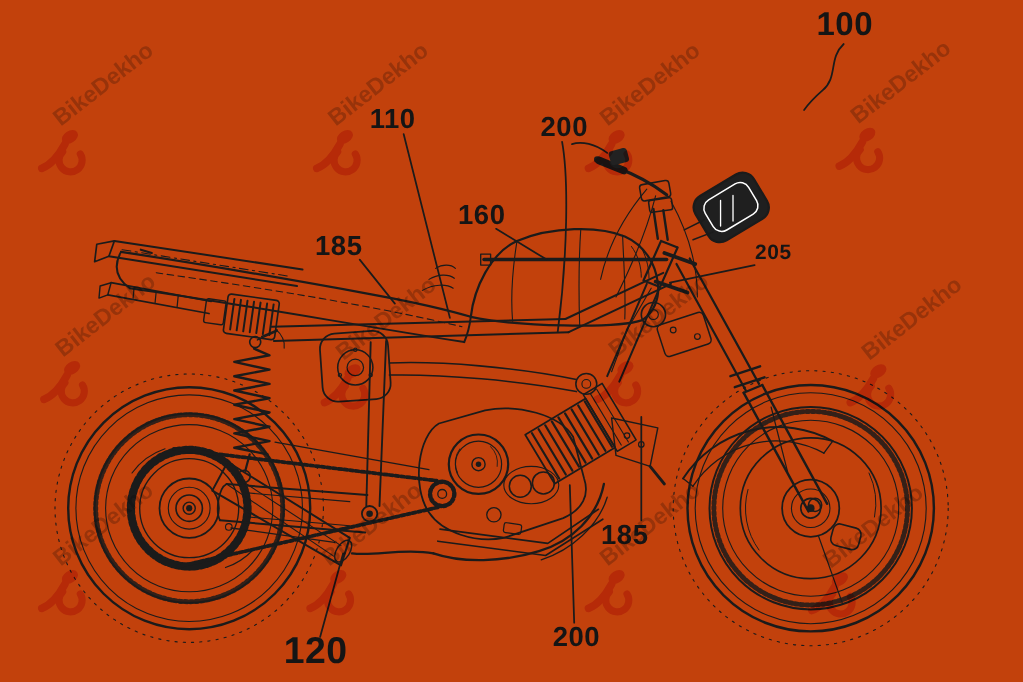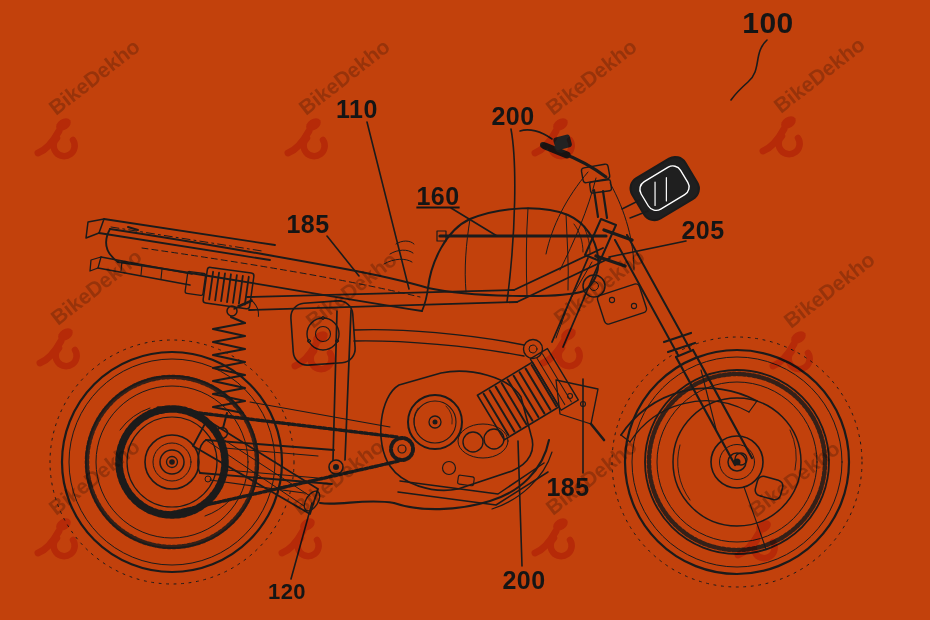--- a/index.html
+++ b/index.html
@@ -246,26 +246,26 @@
       <path d="M 686,241 L 609,257" class="leader"></path>
       <path d="M 583,473 L 583,379" class="leader"></path>
       <path d="M 522,566 L 518,441" class="leader"></path>
       <path d="M 291,579 L 312,503" class="leader"></path>
     </svg>
 
   <div class="layer" id="label-layer">
       <div class="ref-label" style="left: 768px; top: 23px; font-size: 30px;">100</div>
       <div class="ref-label" style="left: 357px; top: 109px; font-size: 25px;">110</div>
       <div class="ref-label" style="left: 513px; top: 116px; font-size: 25px;">200</div>
-      <div class="ref-label" style="left: 438px; top: 196px; font-size: 25px; text-decoration: underline;">160</div>
+      <div class="ref-label" style="left: 438px; top: 196px; font-size: 25px;">160</div>
       <div class="ref-label" style="left: 308px; top: 224px; font-size: 25px;">185</div>
-      <div class="ref-label" style="left: 703px; top: 230px; font-size: 25px;">205</div>
+      <div class="ref-label" style="left: 703px; top: 230px; font-size: 19px;">205</div>
       <div class="ref-label" style="left: 568px; top: 487px; font-size: 25px;">185</div>
       <div class="ref-label" style="left: 524px; top: 580px; font-size: 25px;">200</div>
-      <div class="ref-label" style="left: 287px; top: 592px; font-size: 22px;">120</div>
+      <div class="ref-label" style="left: 287px; top: 592px; font-size: 34px;">120</div>
     </div>
 
   <div class="layer" id="watermark-layer">
       <div class="watermark" style="left: 33px; top: 112px;"><svg width="52" height="50" viewBox="0 0 52 50">
           <path d="M 5,41 C 13,38 20,30 26,19" fill="none" stroke="#efa49d" stroke-width="7" stroke-linecap="round"></path>
           <ellipse cx="30.5" cy="12.5" rx="8" ry="5.5" fill="#efa49d" transform="rotate(-33 30.5 12.5)"></ellipse>
           <path d="M 40,28 A 10.5 10.5 0 1 1 24,26" fill="none" stroke="#efa49d" stroke-width="6.5" stroke-linecap="round"></path>
         </svg><span class="wm-text">BikeDekho</span></div>
       <div class="watermark" style="left: 283px; top: 112px;"><svg width="52" height="50" viewBox="0 0 52 50">
           <path d="M 5,41 C 13,38 20,30 26,19" fill="none" stroke="#efa49d" stroke-width="7" stroke-linecap="round"></path>

